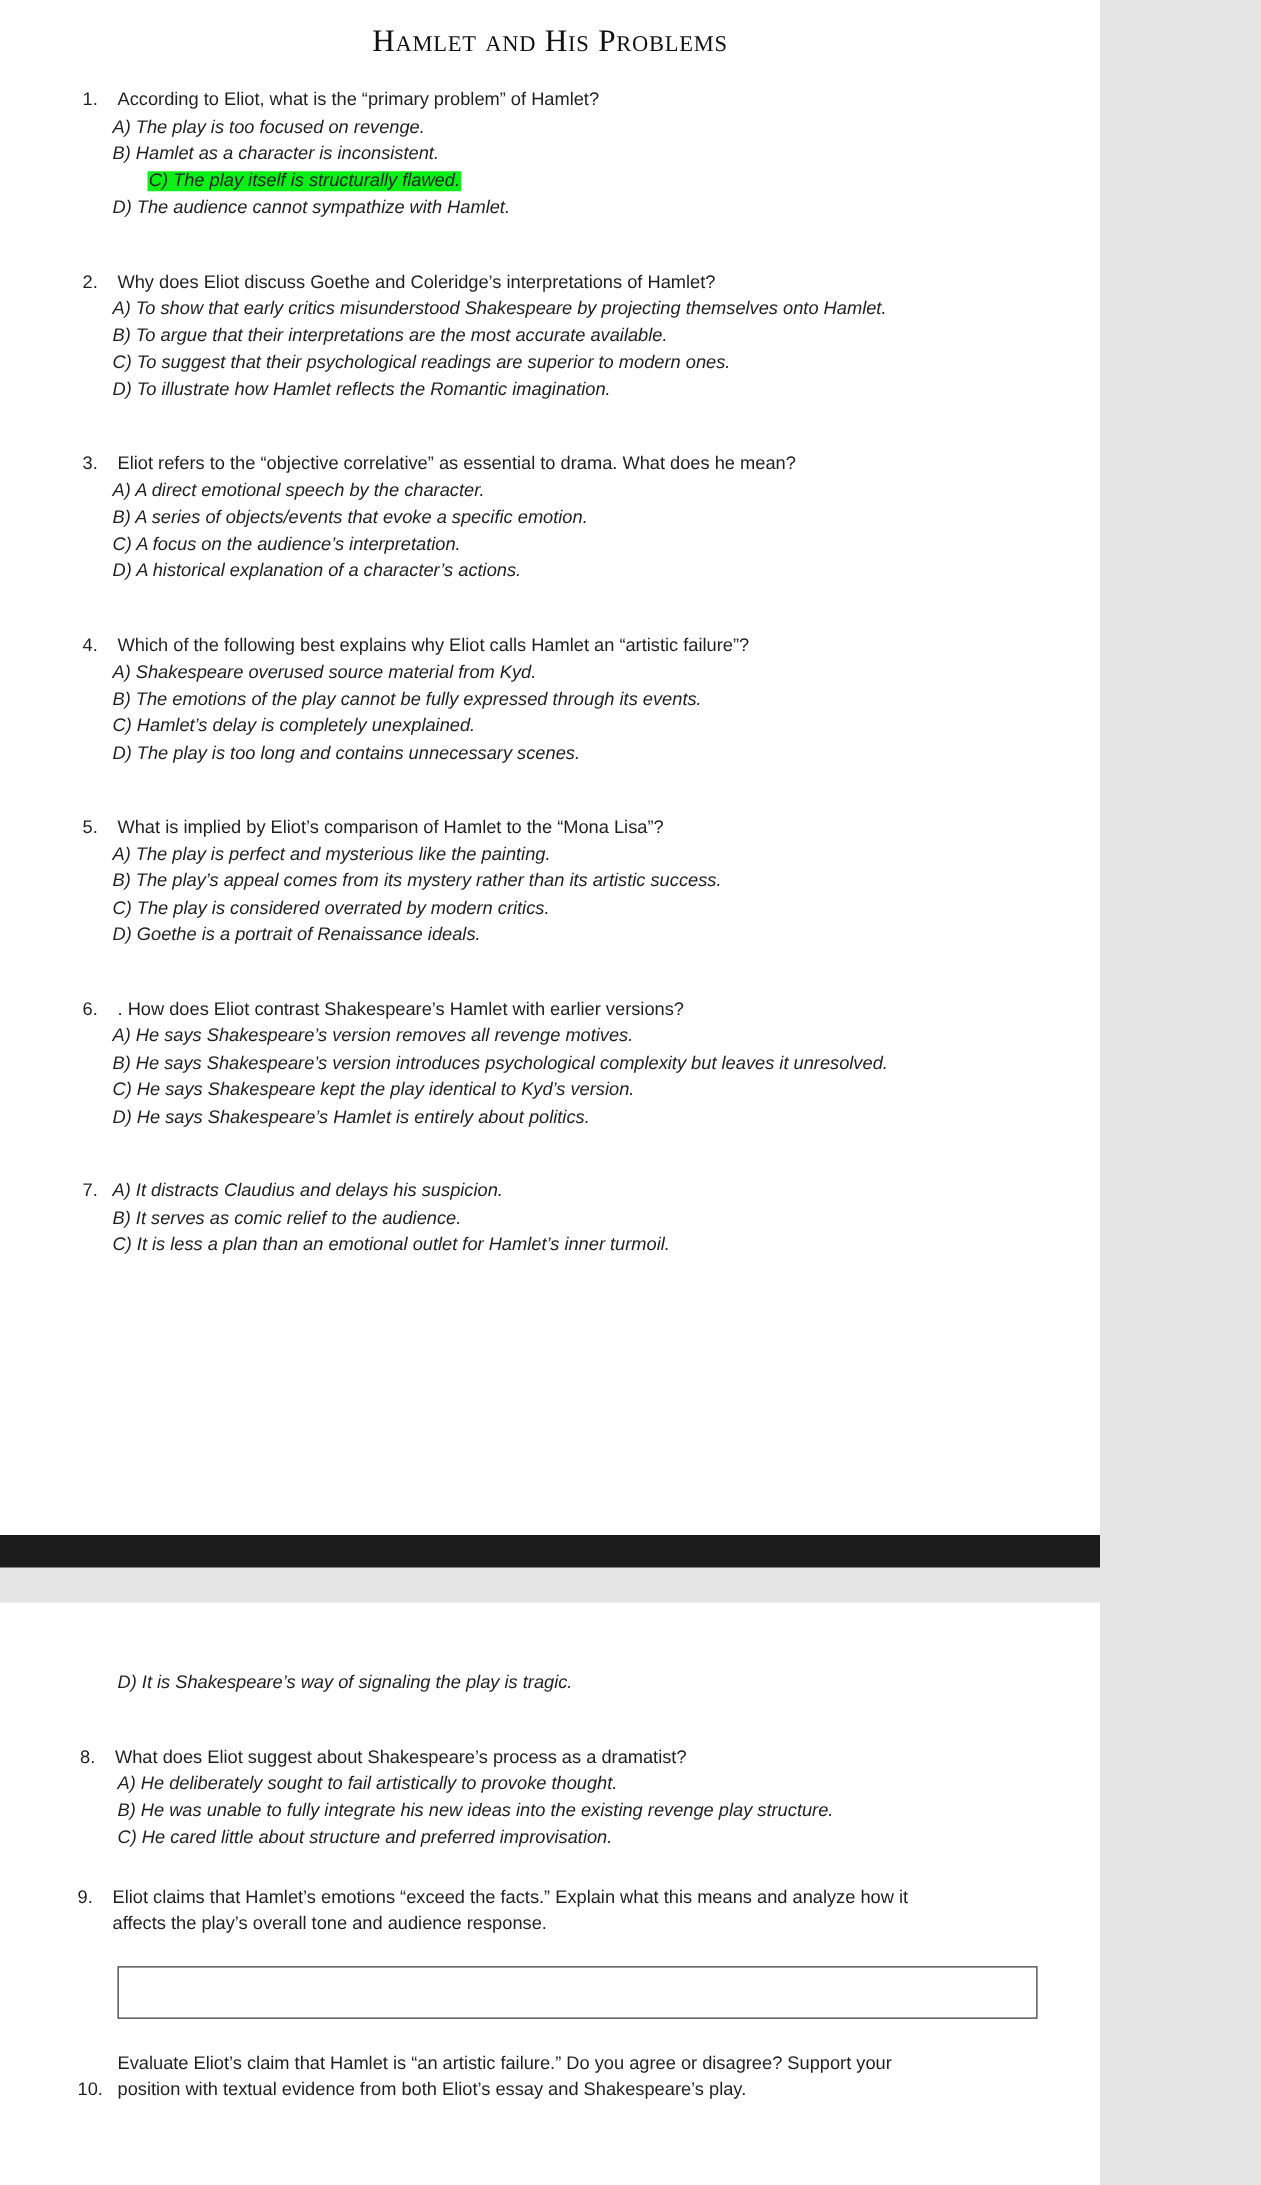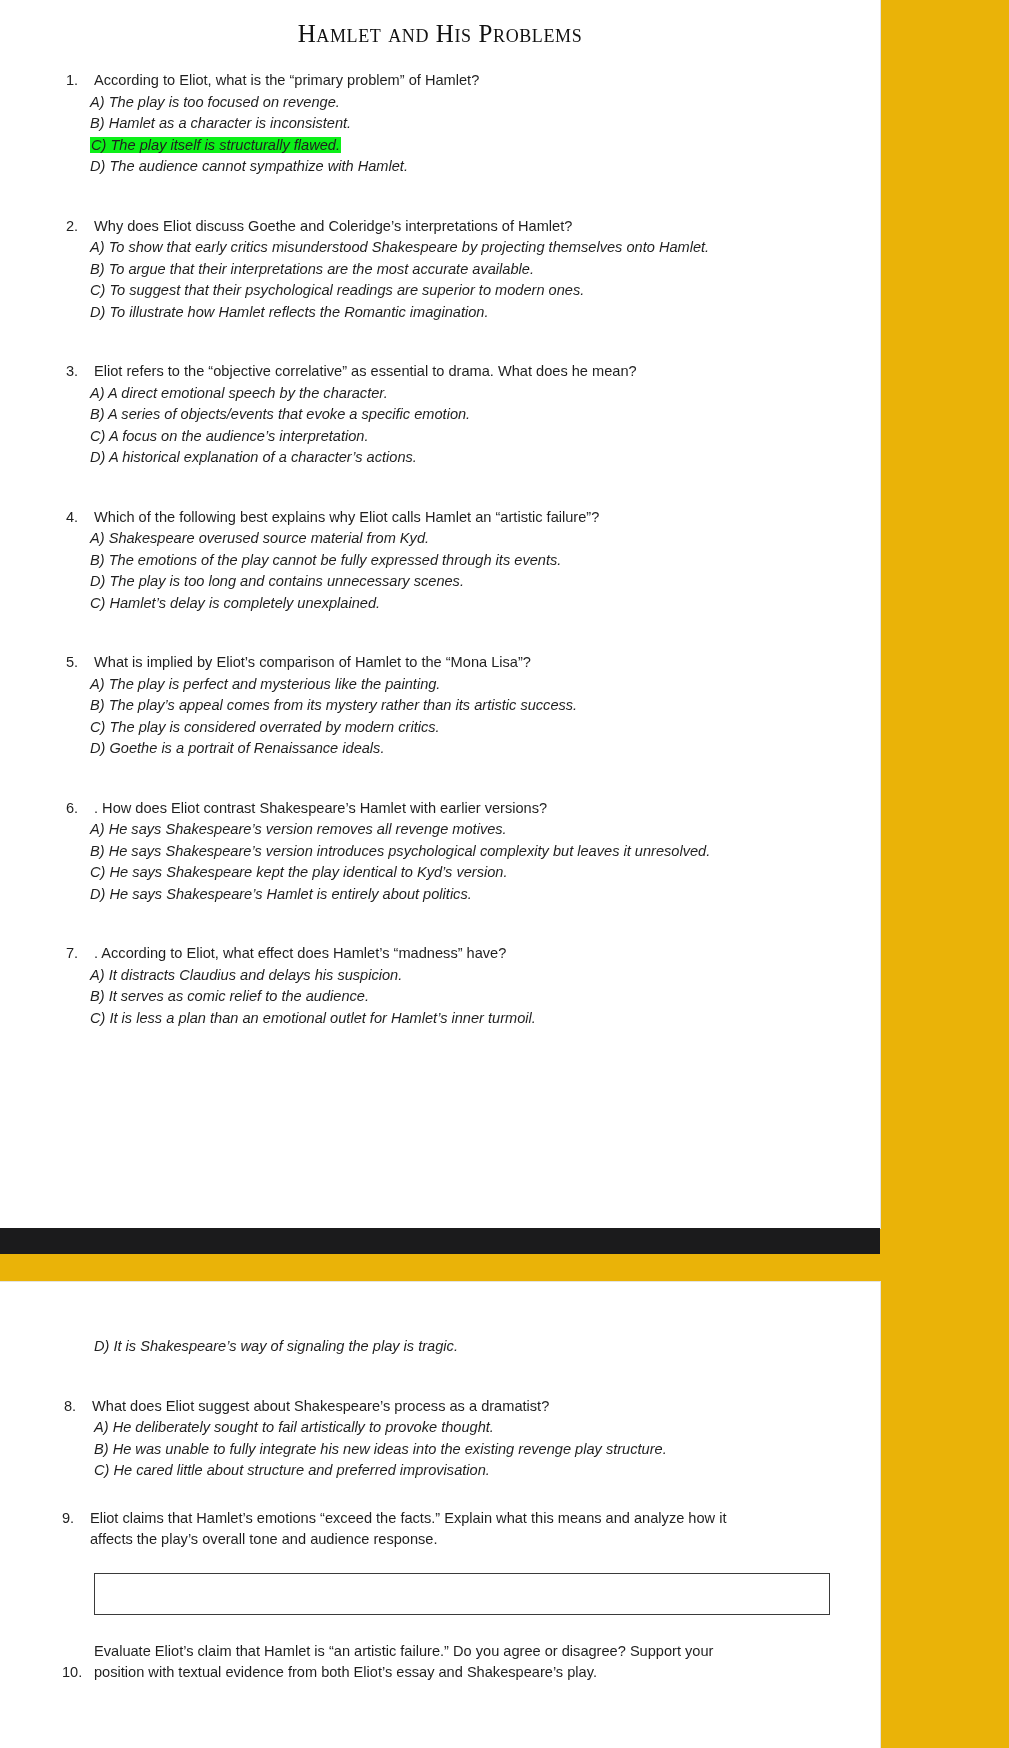--- a/index.html
+++ b/index.html
@@ -15,21 +15,21 @@
     overflow: hidden;
     font-family: "Liberation Sans", sans-serif;
     color: #1b1b1b;
     -webkit-font-smoothing: antialiased;
   }
 
   
   #doc-canvas {
     position: absolute;
     inset: 0;
-    background: #eab308;
+    background: #e5e5e5;
   }
 
   
   .page {
     position: absolute;
     left: 0;
     width: 880px;
     background: #ffffff;
     box-sizing: border-box;
     box-shadow: 0 0 0 1px #e3e3e3;
@@ -95,20 +95,21 @@
     white-space: nowrap;
   }
   .opt > span.opt-txt {
     display: inline;
     font-style: italic;
   }
   .opt.highlight > span.opt-txt {
     background: #00f028;
     background: #0cf018;
     padding: 0 1px;
+    margin-left: 28px;
   }
 
   
   .q-cont {
     font-size: 14.6px;
     line-height: 21.5px;
     padding-left: 28px;
     color: #1f1f1f;
   }
 
@@ -183,22 +184,22 @@
 
     <div class="gap-lg"></div>
 
     <div class="q-block">
       <div class="q-line">
         <span class="q-num">4.</span>
         <span class="q-text">Which of the following best explains why Eliot calls Hamlet an “artistic failure”?</span>
       </div>
       <div class="opt"><span class="opt-txt">A) Shakespeare overused source material from Kyd.</span></div>
       <div class="opt"><span class="opt-txt">B) The emotions of the play cannot be fully expressed through its events.</span></div>
+      <div class="opt"><span class="opt-txt">C) Hamlet’s delay is completely unexplained.</span></div>
       <div class="opt"><span class="opt-txt">D) The play is too long and contains unnecessary scenes.</span></div>
-      <div class="opt"><span class="opt-txt">C) Hamlet’s delay is completely unexplained.</span></div>
     </div>
 
     <div class="gap-lg"></div>
 
     <div class="q-block">
       <div class="q-line">
         <span class="q-num">5.</span>
         <span class="q-text">What is implied by Eliot’s comparison of Hamlet to the “Mona Lisa”?</span>
       </div>
       <div class="opt"><span class="opt-txt">A) The play is perfect and mysterious like the painting.</span></div>
@@ -218,21 +219,20 @@
       <div class="opt"><span class="opt-txt">B) He says Shakespeare’s version introduces psychological complexity but leaves it unresolved.</span></div>
       <div class="opt"><span class="opt-txt">C) He says Shakespeare kept the play identical to Kyd’s version.</span></div>
       <div class="opt"><span class="opt-txt">D) He says Shakespeare’s Hamlet is entirely about politics.</span></div>
     </div>
 
     <div class="gap-lg"></div>
 
     <div class="q-block">
       <div class="q-line">
         <span class="q-num">7.</span>
-        <span class="q-text">. According to Eliot, what effect does Hamlet’s “madness” have?</span>
       </div>
       <div class="opt"><span class="opt-txt">A) It distracts Claudius and delays his suspicion.</span></div>
       <div class="opt"><span class="opt-txt">B) It serves as comic relief to the audience.</span></div>
       <div class="opt"><span class="opt-txt">C) It is less a plan than an emotional outlet for Hamlet’s inner turmoil.</span></div>
     </div>
 
   </div>
 
   <div id="page-gap"></div>
 

